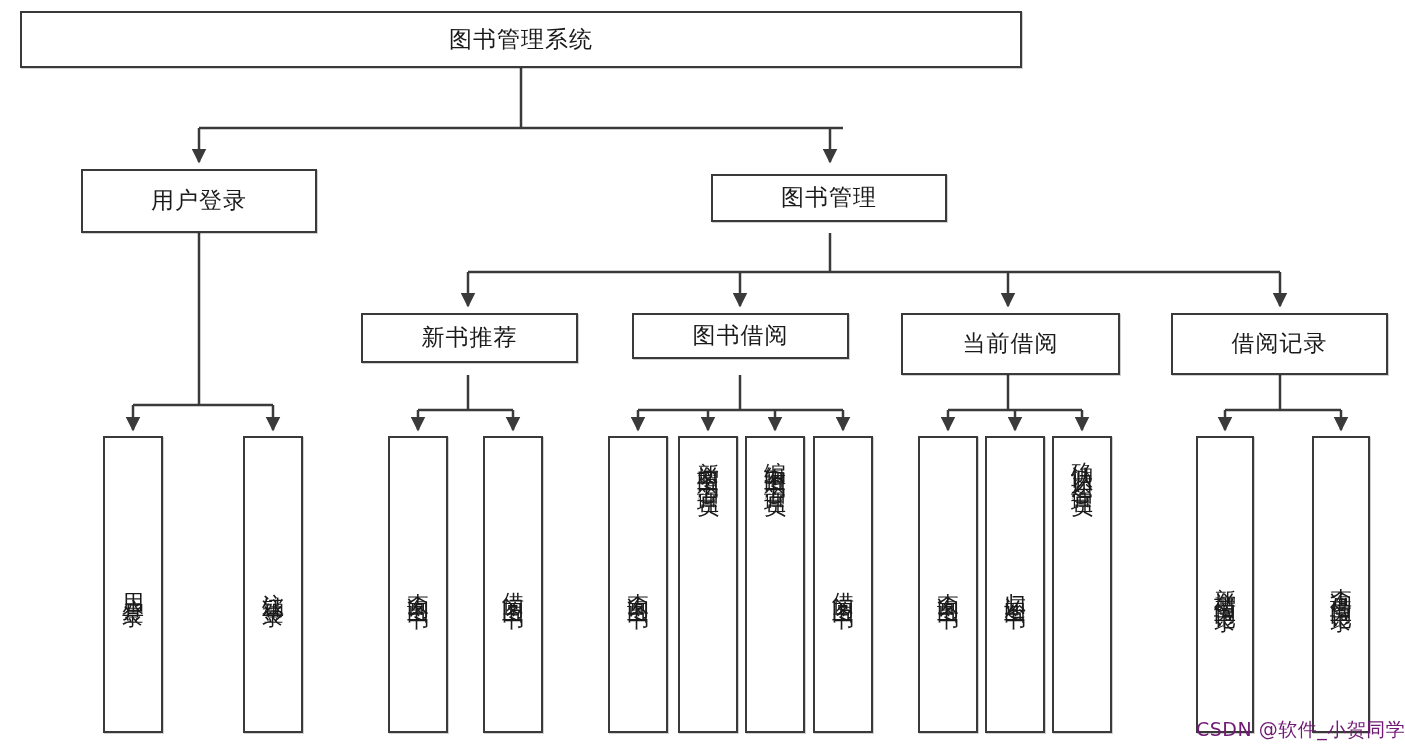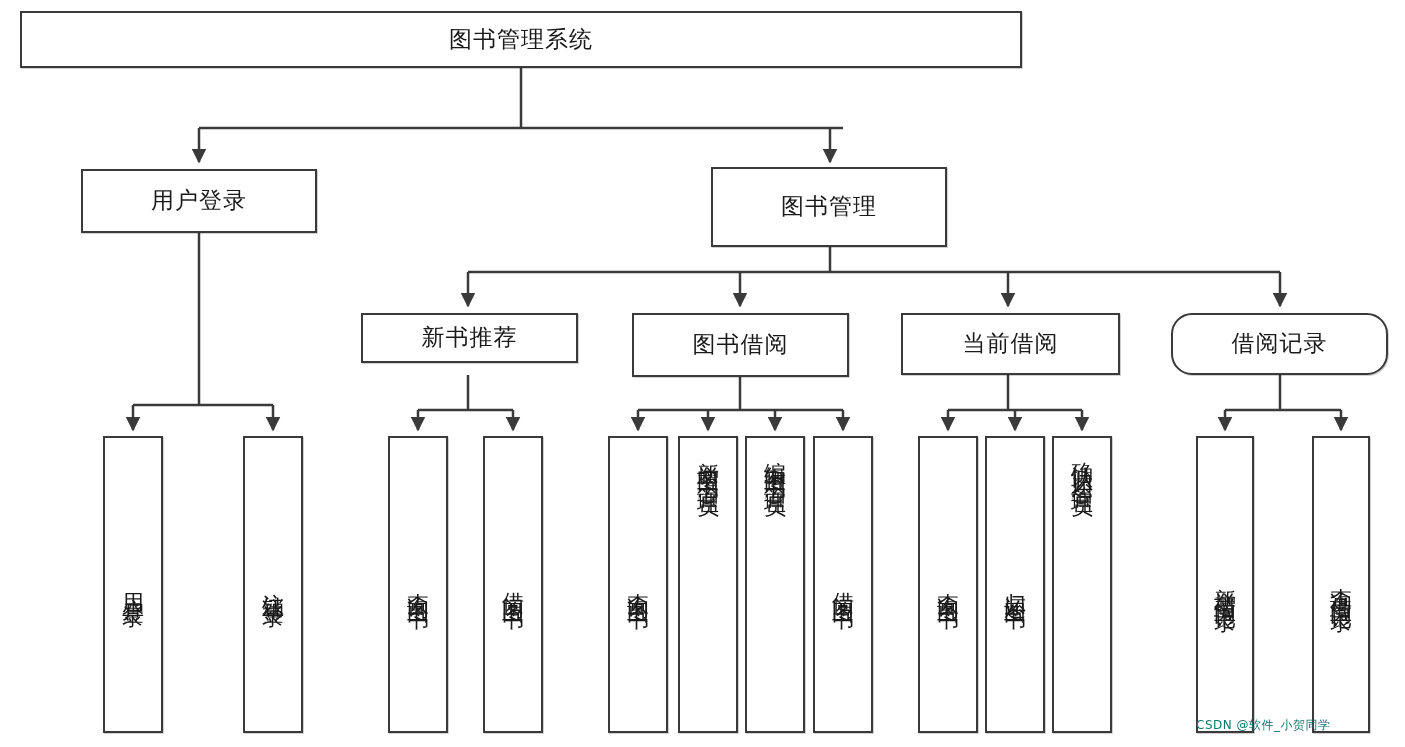--- a/index.html
+++ b/index.html
@@ -58,22 +58,22 @@
     letter-spacing: 5px;
     line-height: 1;
     white-space: nowrap;
   }
   .leaf.center {
     align-items: center;
     padding-top: 0;
   }
   .watermark {
     position: absolute;
-    font-size: 12px;
-    color: #0f766e;
+    font-size: 19px;
+    color: #701a75;
     white-space: nowrap;
     letter-spacing: 0.5px;
   }
 </style>
 </head>
 <body>
 
 <div id="canvas">
 
   <svg id="edges" viewBox="0 0 1405 747" width="1405" height="747">
@@ -126,34 +126,34 @@
     </g>
   </svg>
 
   <div class="node node-h node-root" style="left:20px; top:11px; width:1002px; height:57px;">
     <span>图书管理系统</span>
   </div>
 
   <div class="node node-h" style="left:81px; top:169px; width:236px; height:64px;">
     <span>用户登录</span>
   </div>
-  <div class="node node-h" style="left:711px; top:167px; width:236px; height:80px;">
+  <div class="node node-h" style="left:711px; top:174px; width:236px; height:48px;">
     <span>图书管理</span>
   </div>
 
   <div class="node node-h" style="left:361px; top:313px; width:217px; height:50px;">
     <span>新书推荐</span>
   </div>
-  <div class="node node-h" style="left:632px; top:313px; width:217px; height:64px;">
+  <div class="node node-h" style="left:632px; top:313px; width:217px; height:46px;">
     <span>图书借阅</span>
   </div>
   <div class="node node-h" style="left:901px; top:313px; width:219px; height:62px;font-family:Liberation Serif, serif;">
     <span>当前借阅</span>
   </div>
-  <div class="node node-h" style="left:1171px; top:313px; width:217px; height:62px;border-radius:21px;">
+  <div class="node node-h" style="left:1171px; top:313px; width:217px; height:62px;">
     <span>借阅记录</span>
   </div>
 
   <div class="node leaf center" style="left:103px; top:436px; width:60px; height:297px;">
     <span class="vtext">用户登录</span>
   </div>
   <div class="node leaf center" style="left:243px; top:436px; width:60px; height:297px;">
     <span class="vtext">注销登录</span>
   </div>
   <div class="node leaf center" style="left:388px; top:436px; width:60px; height:297px;">

